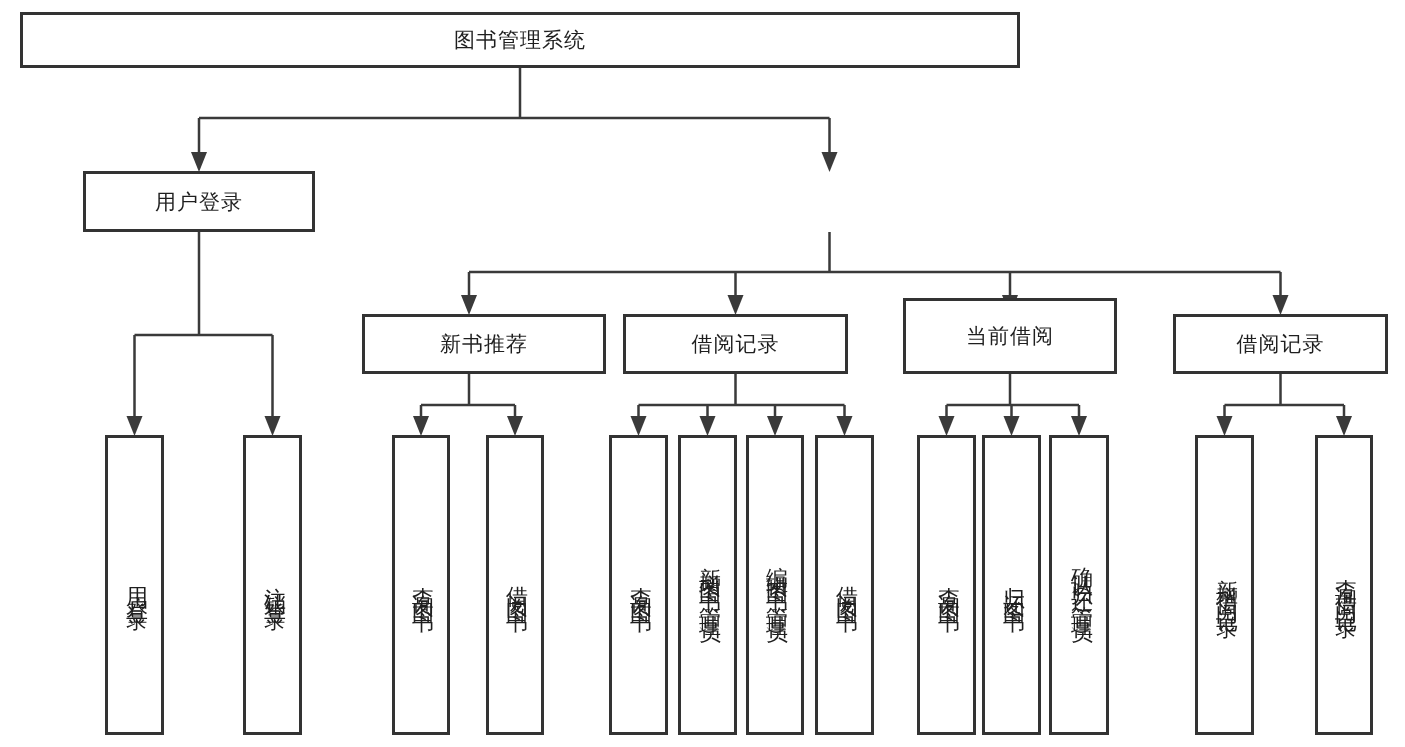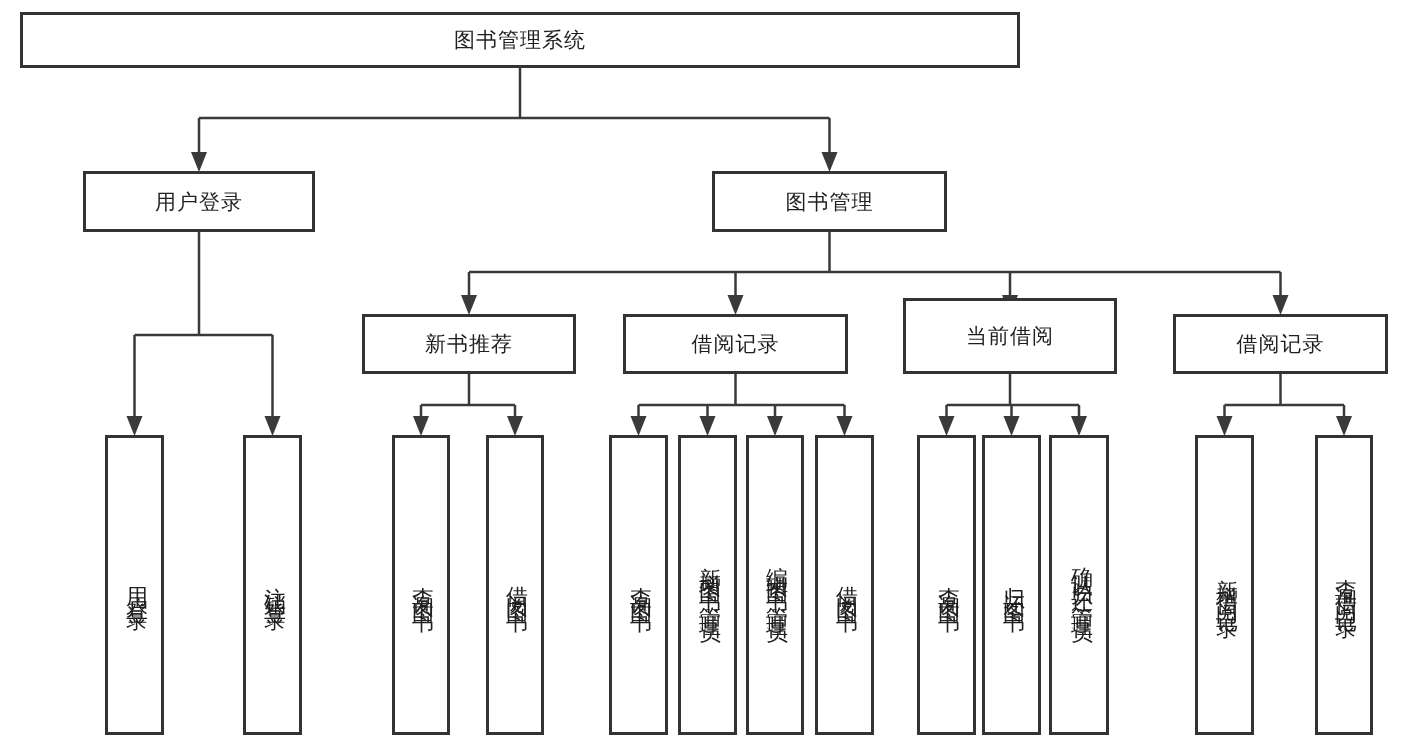--- a/index.html
+++ b/index.html
@@ -83,23 +83,22 @@
       <polygon points="938.5,416 954.5,416 946.5,436" fill="#3a3a3a"></polygon>
       <polygon points="1003.5,416 1019.5,416 1011.5,436" fill="#3a3a3a"></polygon>
       <polygon points="1071,416 1087,416 1079,436" fill="#3a3a3a"></polygon>
       <polygon points="1216.5,416 1232.5,416 1224.5,436" fill="#3a3a3a"></polygon>
       <polygon points="1336,416 1352,416 1344,436" fill="#3a3a3a"></polygon>
     </svg>
 
   <div class="hbox" style="left:20px; top:12px; width:1000px; height:56px;">图书管理系统</div>
 
   <div class="hbox" style="left:83px; top:171px; width:232px; height:61px;">用户登录</div>
-  <div class="hbox" style="left:712px; top:171px; width:235px; height:61px;">图书管理</div>
 
-  <div class="hbox" style="left:362px; top:314px; width:214px; height:60px;">新书推荐</div>
+  <div class="hbox" style="left:362px; top:314px; width:244px; height:60px;">新书推荐</div>
   <div class="hbox" style="left:623px; top:314px; width:225px; height:60px;">借阅记录</div>
   <div class="hbox" style="left:903px; top:298px; width:214px; height:76px;">当前借阅</div>
   <div class="hbox" style="left:1173px; top:314px; width:215px; height:60px;">借阅记录</div>
 
   <div class="vbox" style="left:105px; top:435px; width:59px; height:300px;">用户登录</div>
   <div class="vbox" style="left:243px; top:435px; width:59px; height:300px;">注销登录</div>
 
   <div class="vbox" style="left:392px; top:435px; width:58px; height:300px;">查询图书</div>
   <div class="vbox" style="left:486px; top:435px; width:58px; height:300px;">借阅图书</div>
 

